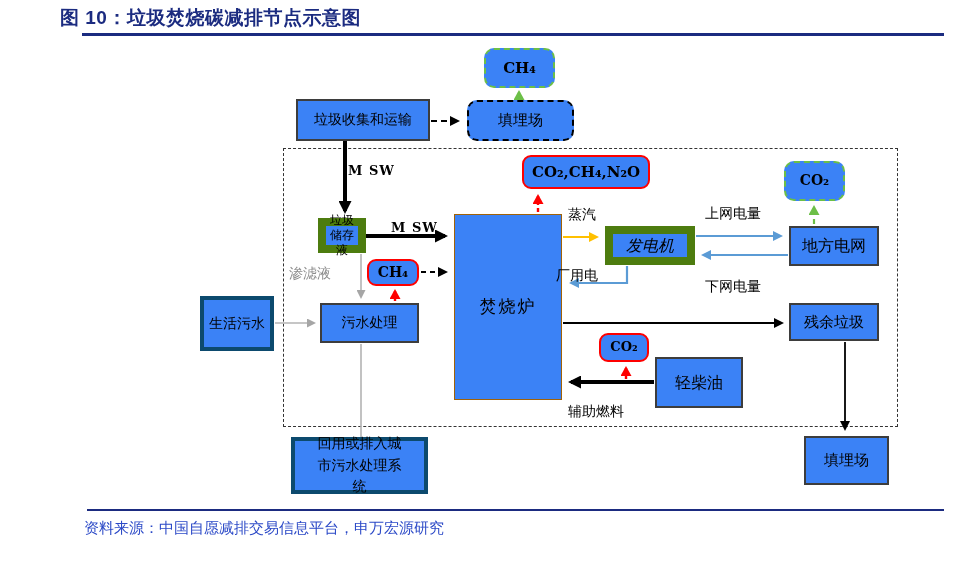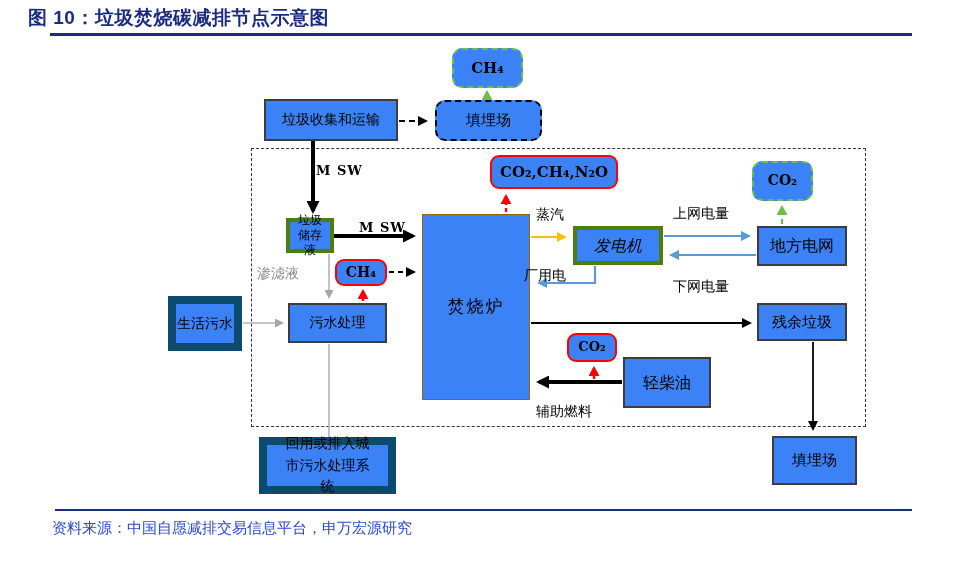--- a/index.html
+++ b/index.html
@@ -1,31 +1,31 @@
 <!DOCTYPE html>
 <html><head>
 <meta charset="utf-8">
 <style>
   html,body{margin:0;padding:0;background:#fff;}
   .screen{position:relative;width:912px;height:573px;background:#fff;overflow:hidden;
-          font-family:"Liberation Serif","DejaVu Serif",serif;}
+          font-family:"Liberation Serif","DejaVu Serif",serif;margin-left:32px;}
   .title{position:absolute;left:28px;top:5px;font-size:19px;font-weight:bold;color:#1b2b80;
          font-family:"Liberation Sans","DejaVu Sans",sans-serif;letter-spacing:.5px;}
   .title-rule{position:absolute;left:50px;top:33px;width:908px;height:3px;background:#1b2b80;}
   .bottom-rule{position:absolute;left:55px;top:509px;width:903px;height:2px;background:#1b2b80;}
   .source{position:absolute;left:52px;top:519px;font-size:15px;color:#2b49c7;
           font-family:"Liberation Sans","DejaVu Sans",sans-serif;}
   .container-dashed{position:absolute;left:251px;top:148px;width:615px;height:279px;
           border:1px dashed #333;box-sizing:border-box;}
   .box{position:absolute;box-sizing:border-box;background:#3b82f6;display:flex;align-items:center;
        justify-content:center;text-align:center;color:#000;line-height:1.25;}
   .b1{border:2px solid #3d3d3d;}          
-  .b2{border:4px solid #4d7c0f;}             
+  .b2{border:8px solid #4d7c0f;}             
   .b-thick{border:1px solid #a16207;}        
-  .b-gray{border:8px solid #0c4a6e;}      
+  .b-gray{border:4px solid #0c4a6e;}      
   .b-dash-black{border:2px dashed #000;border-radius:10px;}
   .b-dash-green{border:2px dashed #6cbf47;border-radius:10px;}
   .b-red{border:2.5px solid #fe0000;border-radius:9px;}
   .gas{font-weight:bold;font-family:"DejaVu Serif","Liberation Serif",serif;}
   .lbl{position:absolute;font-size:14px;color:#000;white-space:nowrap;}
   .lbl-bold{font-weight:bold;font-size:13px;font-family:"DejaVu Serif",serif;letter-spacing:1px;}
   .lbl-gray{color:#8c8c8c;}
   svg.overlay{position:absolute;left:0;top:0;pointer-events:none;}
   .f12{font-size:12px;} .f13{font-size:13px;} .f14{font-size:14px;} .f15{font-size:15px;}
   .f16{font-size:16px;} .f17{font-size:17px;letter-spacing:2px;}

